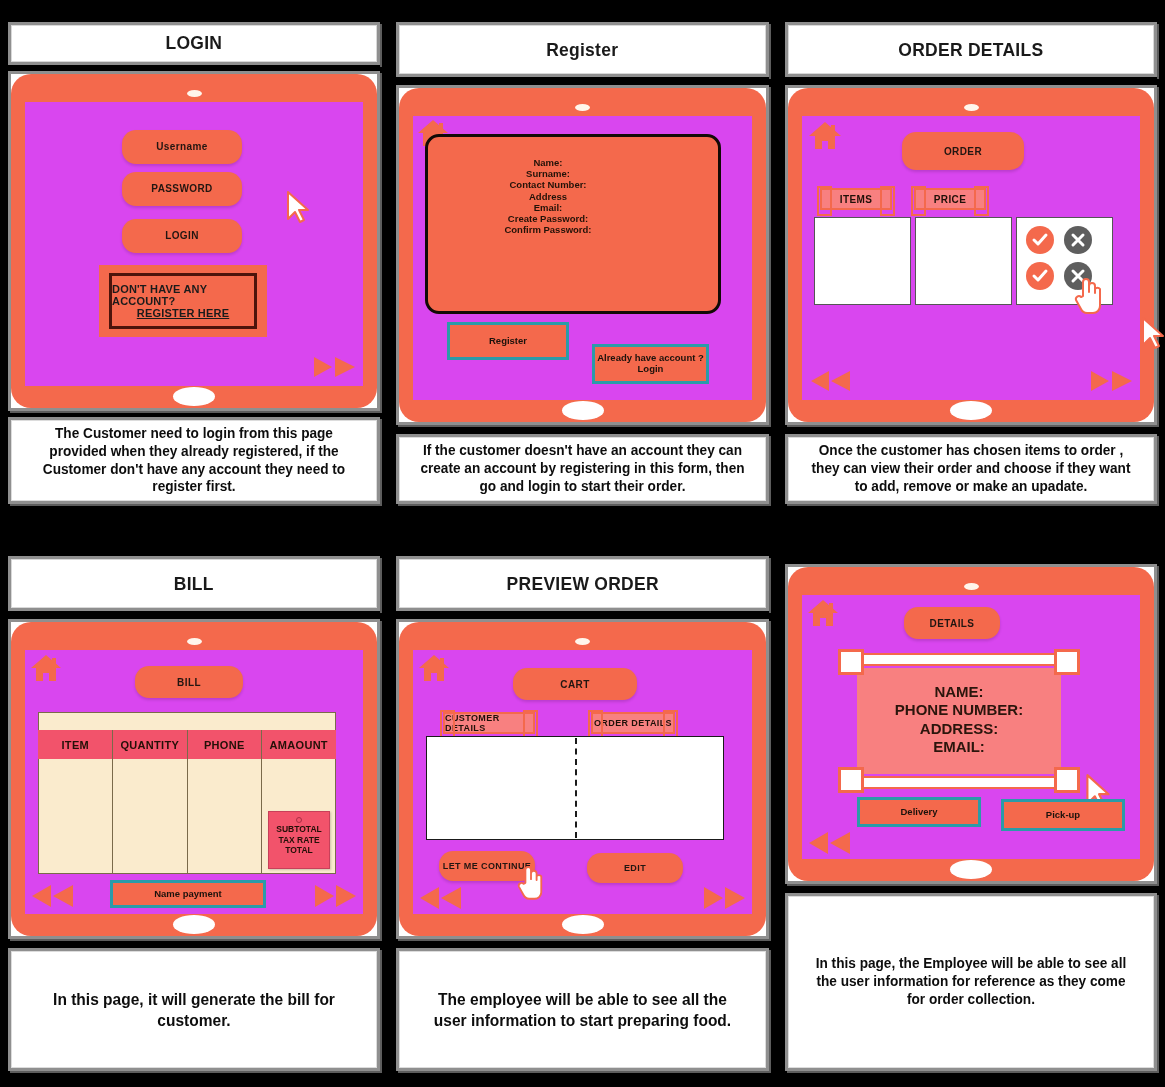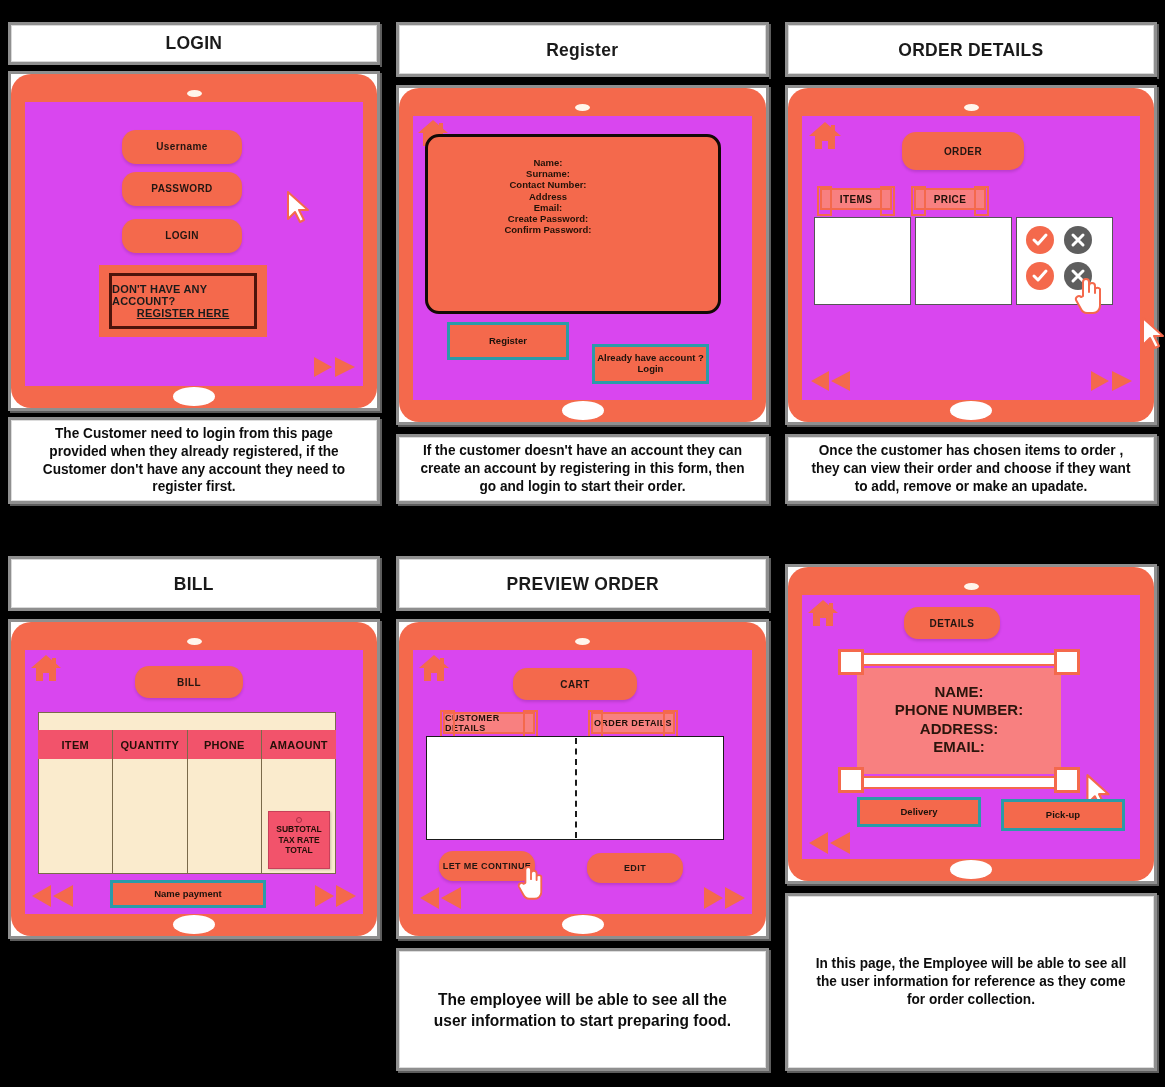--- a/index.html
+++ b/index.html
@@ -553,20 +553,25 @@
                   <path d="M23 3 L43 14 L23 25 Z" fill="#F4694C"></path>
                 </svg>
               </div>
 
             </div>
             <div class="homebtn"></div>
           </div>
         </div>
       </div>
       <div class="caption-gap"></div>
+      <div class="caption-frame">
+        <div class="caption-inner">
+          <div class="caption-text big">In this page, it will generate the bill for customer.</div>
+        </div>
+      </div>
     </div>
 
     <div class="cell mid r2">
       <div class="title-frame">
         <div class="title-inner">
           <div class="title-text">PREVIEW ORDER</div>
         </div>
       </div>
       <div class="title-sep"></div>
       <div class="tablet-frame">

